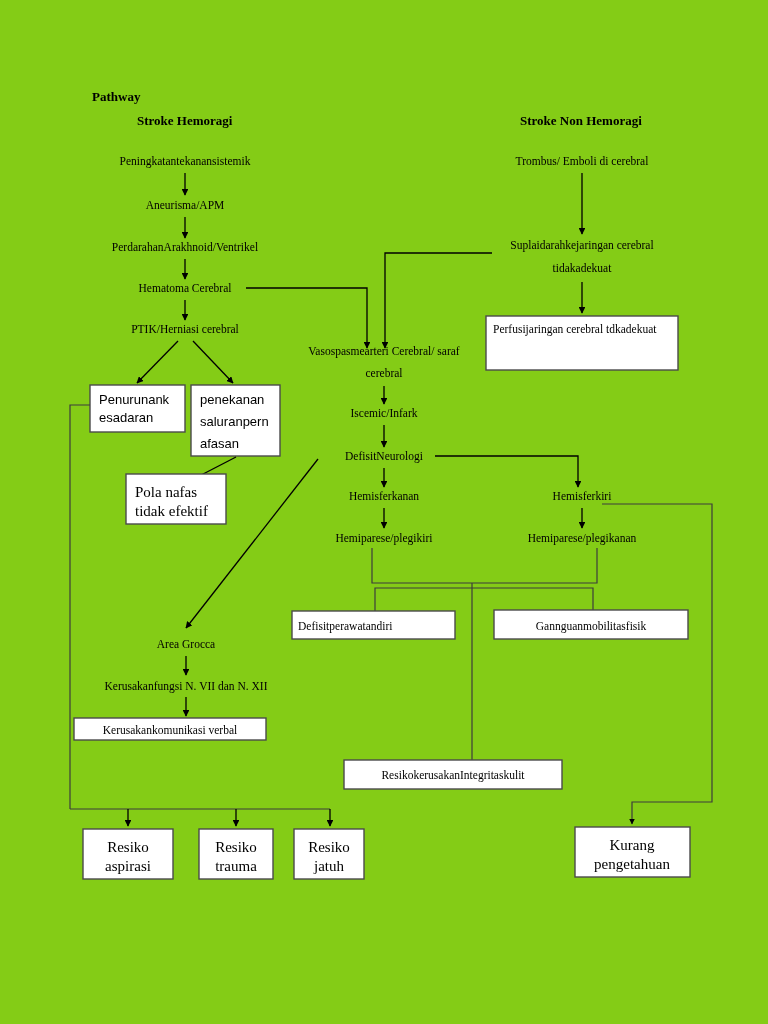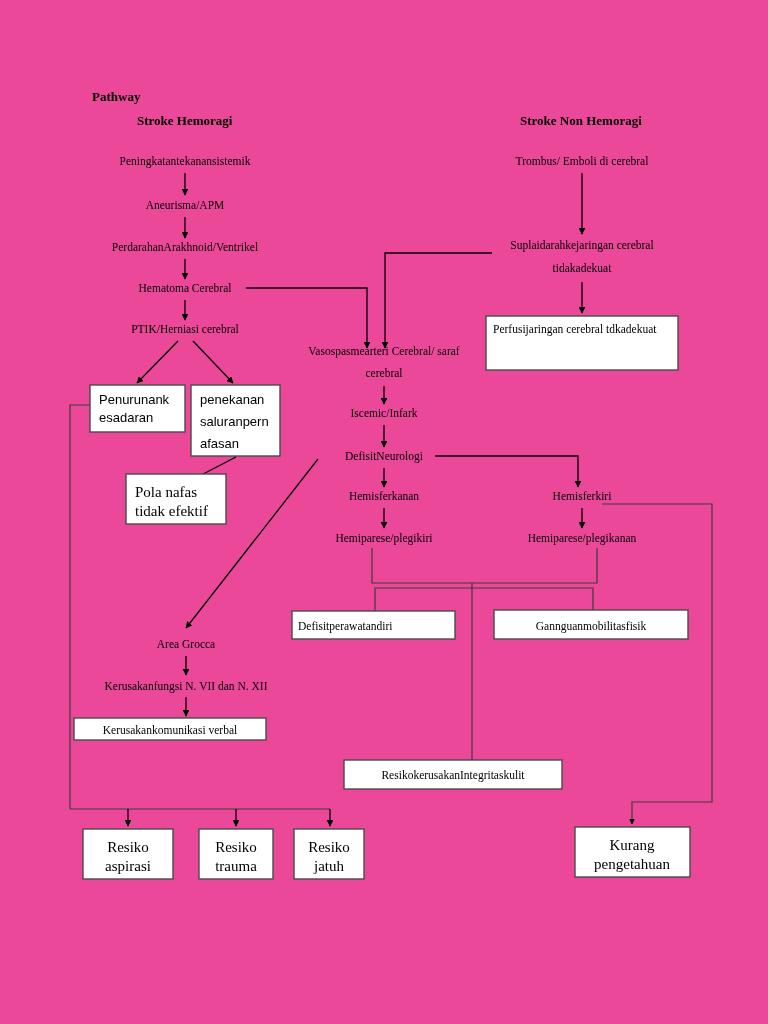--- a/index.html
+++ b/index.html
@@ -4,21 +4,21 @@
 <style>
   html, body {
     margin: 0;
     padding: 0;
     background: #ffffff;
   }
   #page {
     position: relative;
     width: 768px;
     height: 1024px;
-    background: #ec4899;
+    background: #84cc16;
     overflow: hidden;
     font-family: "Liberation Serif", serif;
   }
   #flow {
     position: absolute;
     left: 0;
     top: 0;
     width: 768px;
     height: 1024px;
   }

